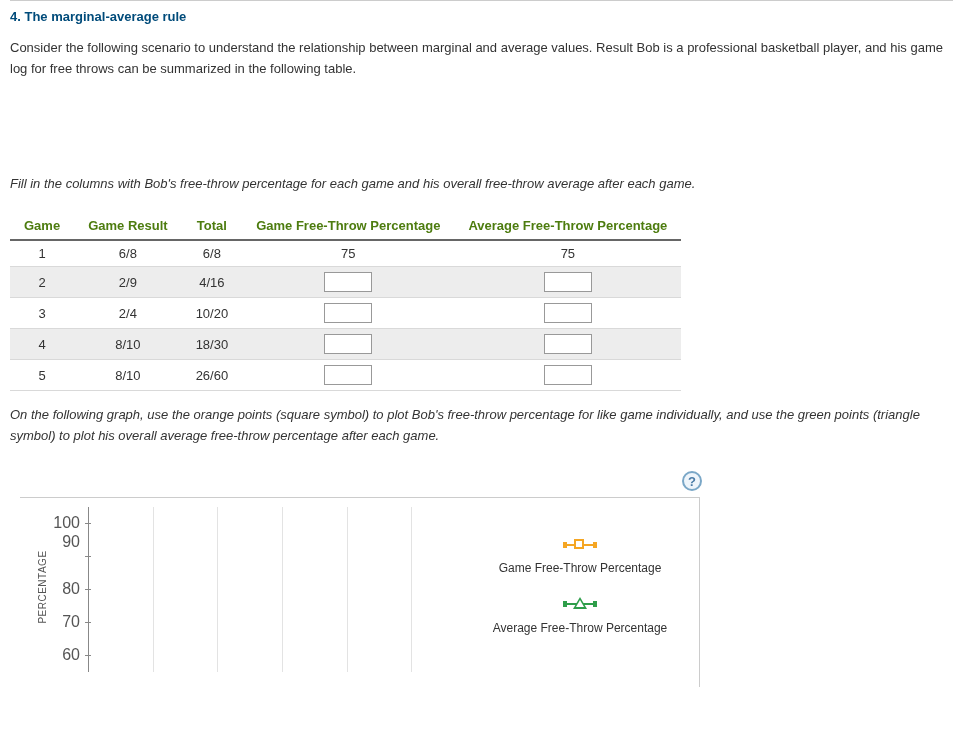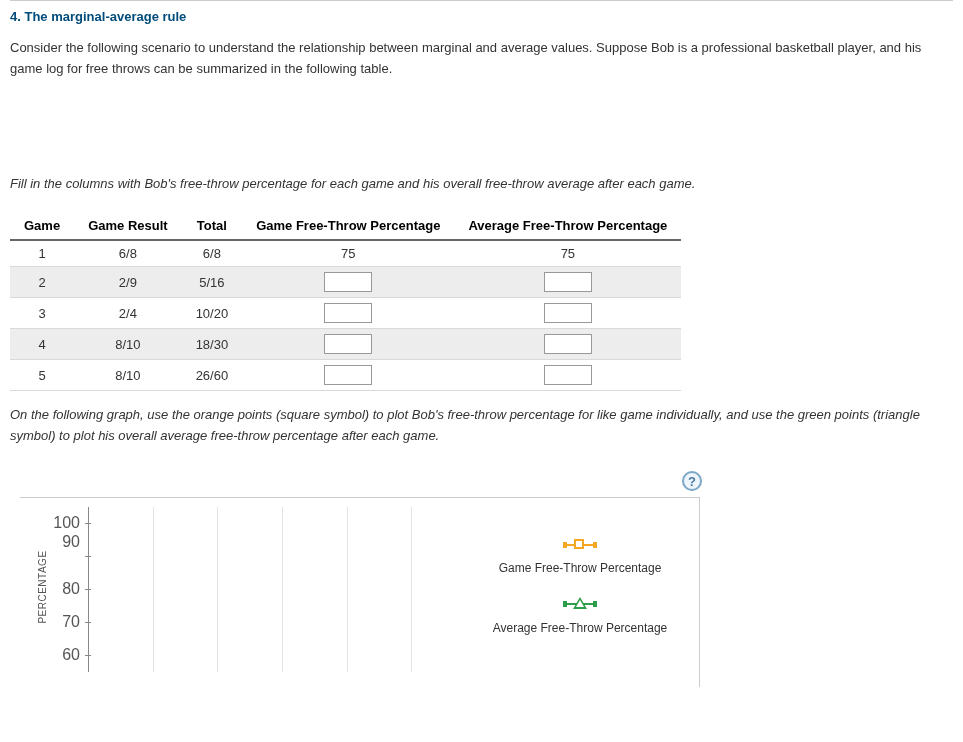--- a/index.html
+++ b/index.html
@@ -33,21 +33,21 @@
   .italic { font-style: italic; }
   .bold { font-weight: bold; }
   .gap { height: 80px; }
 
   table.data {
     border-collapse: collapse;
     margin: 8px 0 10px 0;
   }
   table.data th {
     font-weight: bold;
-    color: #000000;
+    color: #4d7c0f;
     font-size: 13px;
     padding: 6px 14px;
     text-align: center;
     border-bottom: 2px solid #666;
     background: #fff;
   }
   table.data td {
     padding: 5px 14px;
     text-align: center;
     font-size: 13px;
@@ -229,21 +229,21 @@
 </head>
 <body>
 
 <div class="page">
   <div class="rule-top"></div>
   <div class="section-title">
     <span>4.</span>
     <span>The marginal-average rule</span>
   </div>
 
-  <div class="para">Consider the following scenario to understand the relationship between marginal and average values. Suppose Bob is a professional basketball player, and his game log for free throws can be summarized in the following table.</div>
+  <div class="para">Consider the following scenario to understand the relationship between marginal and average values. Result Bob is a professional basketball player, and his game log for free throws can be summarized in the following table.</div>
 
   <div class="gap"></div>
 
   <div class="para italic">Fill in the columns with Bob's free-throw percentage for each game and his overall free-throw average after each game.</div>
 
   <table class="data">
     <thead>
       <tr>
         <th>Game</th>
         <th>Game Result</th>
@@ -256,21 +256,21 @@
         <tr class="odd">
           <td>1</td>
           <td>6/8</td>
           <td>6/8</td>
           <td>75</td>
           <td>75</td>
         </tr>
         <tr class="even">
           <td>2</td>
           <td>2/9</td>
-          <td>5/16</td>
+          <td>4/16</td>
           <td><input class="cell-input" style=""></td>
           <td><input class="cell-input" style=""></td>
         </tr>
         <tr class="odd">
           <td>3</td>
           <td>2/4</td>
           <td>10/20</td>
           <td><input class="cell-input" style=""></td>
           <td><input class="cell-input" style=""></td>
         </tr>

